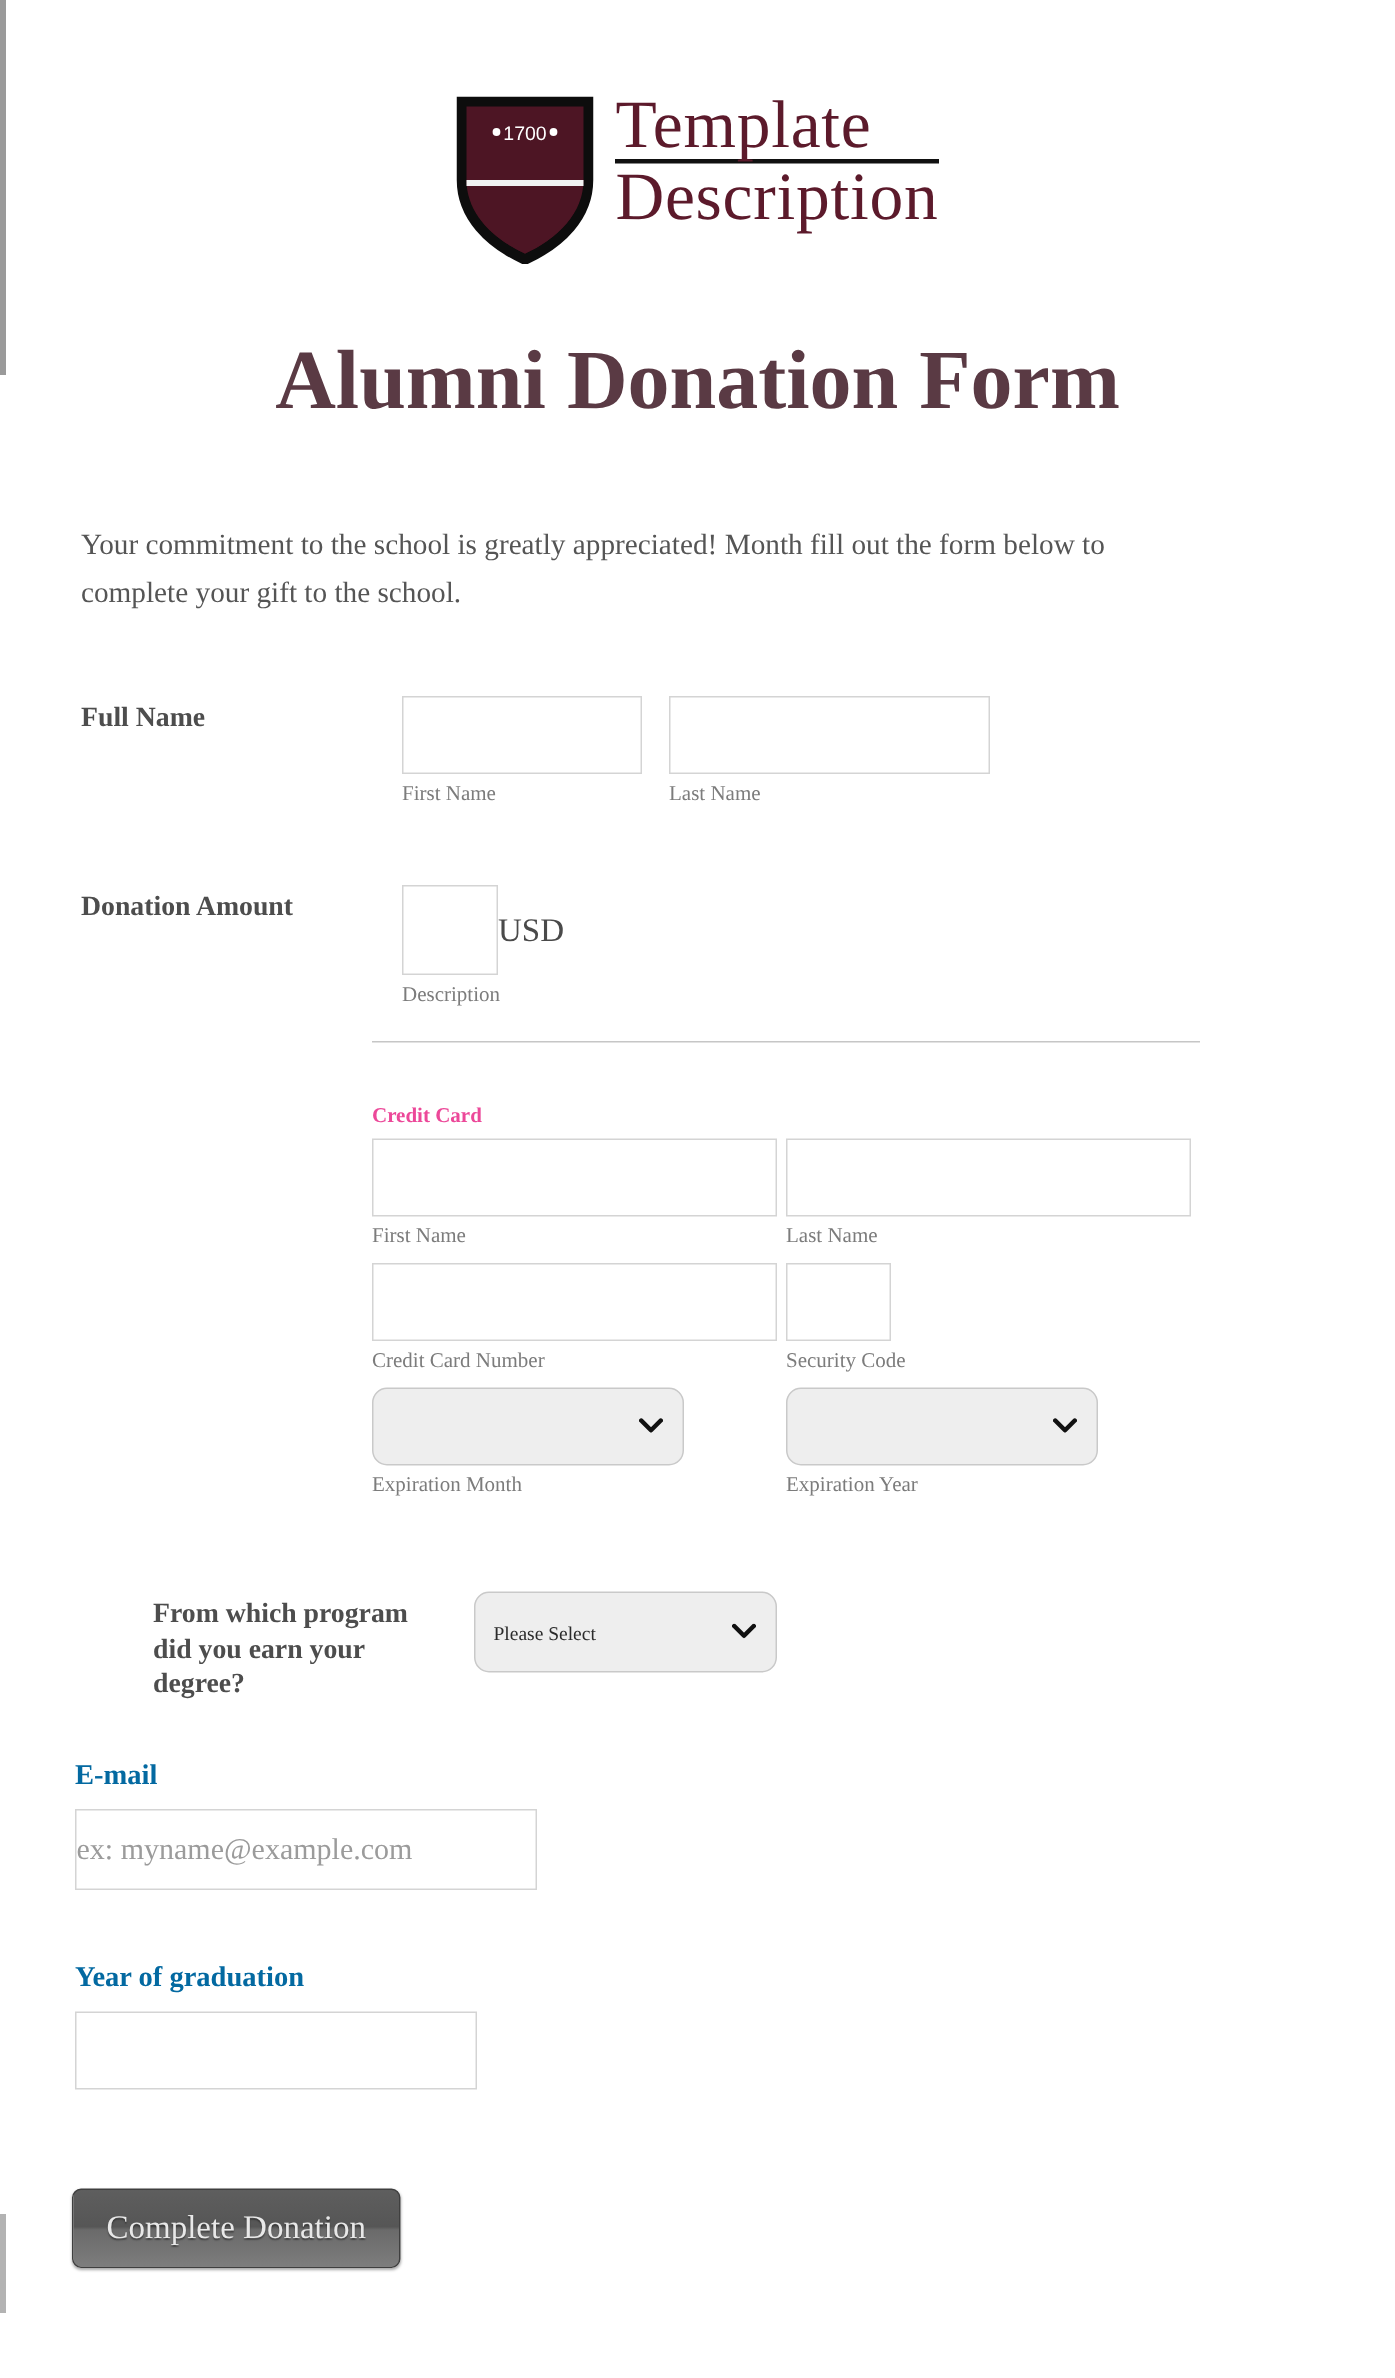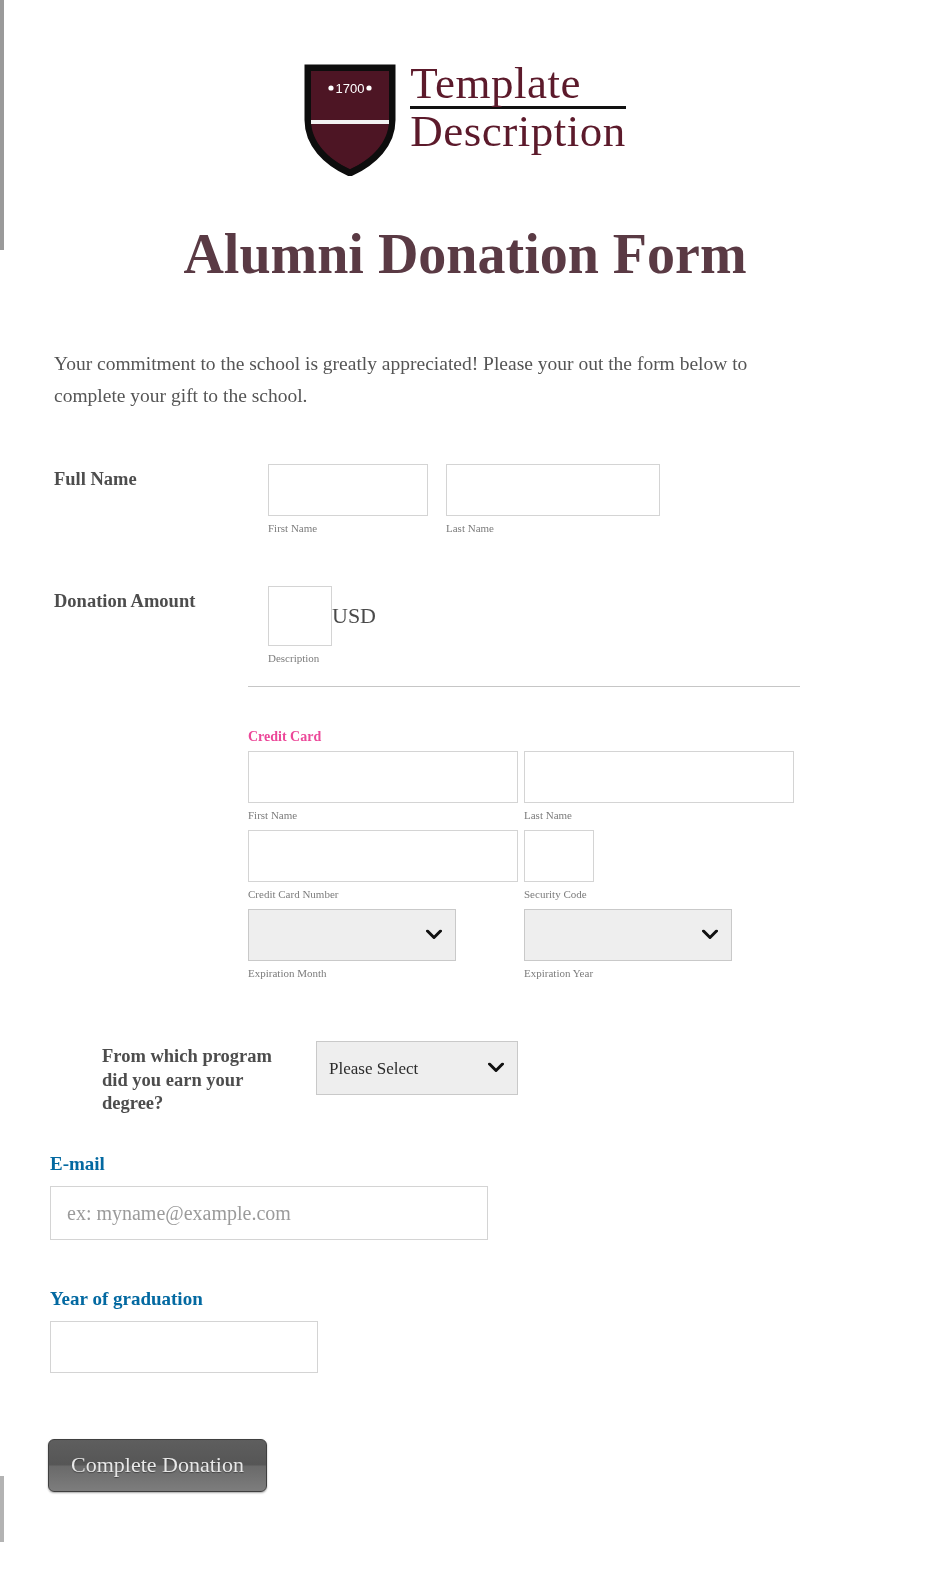--- a/index.html
+++ b/index.html
@@ -128,34 +128,34 @@
     padding: 4px 8px;
     color: #444;
     outline: none;
     border-radius: 0;
     display: block;
   }
   input.txt::placeholder { color: #9b9b9b; }
 
   .sublabel {
     color: #7c7c7c;
-    font-size: 11px;
+    font-size: 14px;
     font-family: "Liberation Serif", "DejaVu Serif", serif;
     margin-top: 6px;
     display: block;
   }
 
   select.sel {
     -webkit-appearance: none;
     appearance: none;
     border: 1px solid #c9c9c9;
-    border-radius: 0;
+    border-radius: 10px;
     background: #eeeeee;
     height: 52px;
-    font-size: 17px;
+    font-size: 13px;
     font-family: "Liberation Serif", "DejaVu Serif", serif;
     color: #2b2b2b;
     padding: 0 34px 0 12px;
     outline: none;
   }
   .sel-wrap { position: relative; display: inline-block; }
   .sel-chev {
     position: absolute;
     right: 14px;
     top: 50%;
@@ -230,21 +230,21 @@
       </div>
       <div class="logo-text">
         <span class="logo-line1">Template</span>
         <span class="logo-line2">Description</span>
       </div>
     </div>
   </div>
 
   <h1 class="form-title">Alumni Donation Form</h1>
 
-  <p class="intro">Your commitment to the school is greatly appreciated! Please your out the form below to complete your gift to the school.</p>
+  <p class="intro">Your commitment to the school is greatly appreciated! Month fill out the form below to complete your gift to the school.</p>
 
   <div class="form">
 
     <div class="row" style="margin-top:18px;">
       <div class="row-label">Full Name</div>
       <div class="row-field">
         <div class="inputs-line">
           <div class="field-col">
             <input class="txt" type="text" style="width: 160px;" value="">
             <span class="sublabel">First Name</span>
@@ -340,21 +340,21 @@
             <svg width="16" height="11" viewBox="0 0 16 11">
                 <path d="M1.5 1.5 L8 8 L14.5 1.5" stroke="#111" stroke-width="3" fill="none" stroke-linecap="round" stroke-linejoin="round"></path>
               </svg>
           </span>
         </div>
       </div>
     </div>
 
     <div class="stack" style="margin-top:38px;">
       <div class="stack-label">E-mail</div>
-      <input class="txt" type="text" style="width: 438px; height: 54px; font-size: 20px; padding-left: 16px;" placeholder="ex: myname@example.com">
+      <input class="txt" type="text" style="width: 308px; height: 54px; font-size: 20px; padding-left: 0;" placeholder="ex: myname@example.com">
     </div>
 
     <div class="stack" style="margin-top:48px;">
       <div class="stack-label">Year of graduation</div>
       <input class="txt" type="text" style="width: 268px; height: 52px;" value="">
     </div>
 
     <div class="submit-wrap">
       <button class="submit-btn">Complete Donation</button>
     </div>

